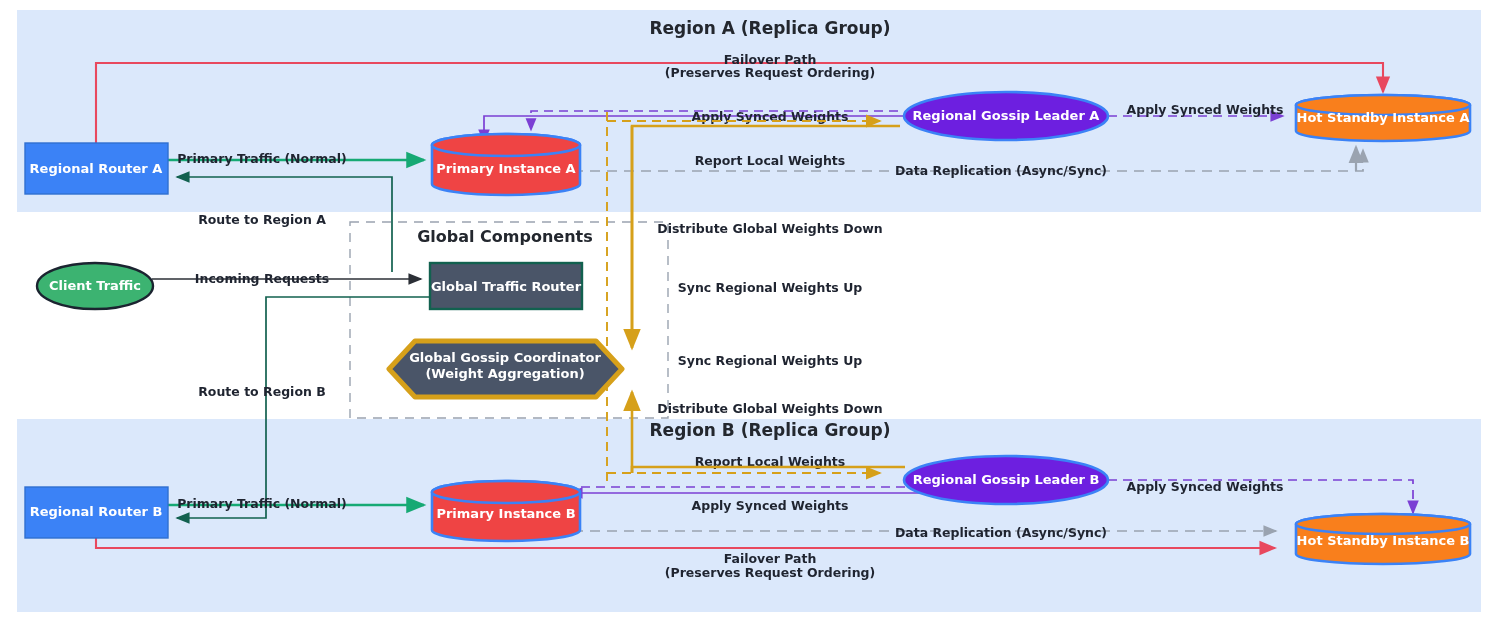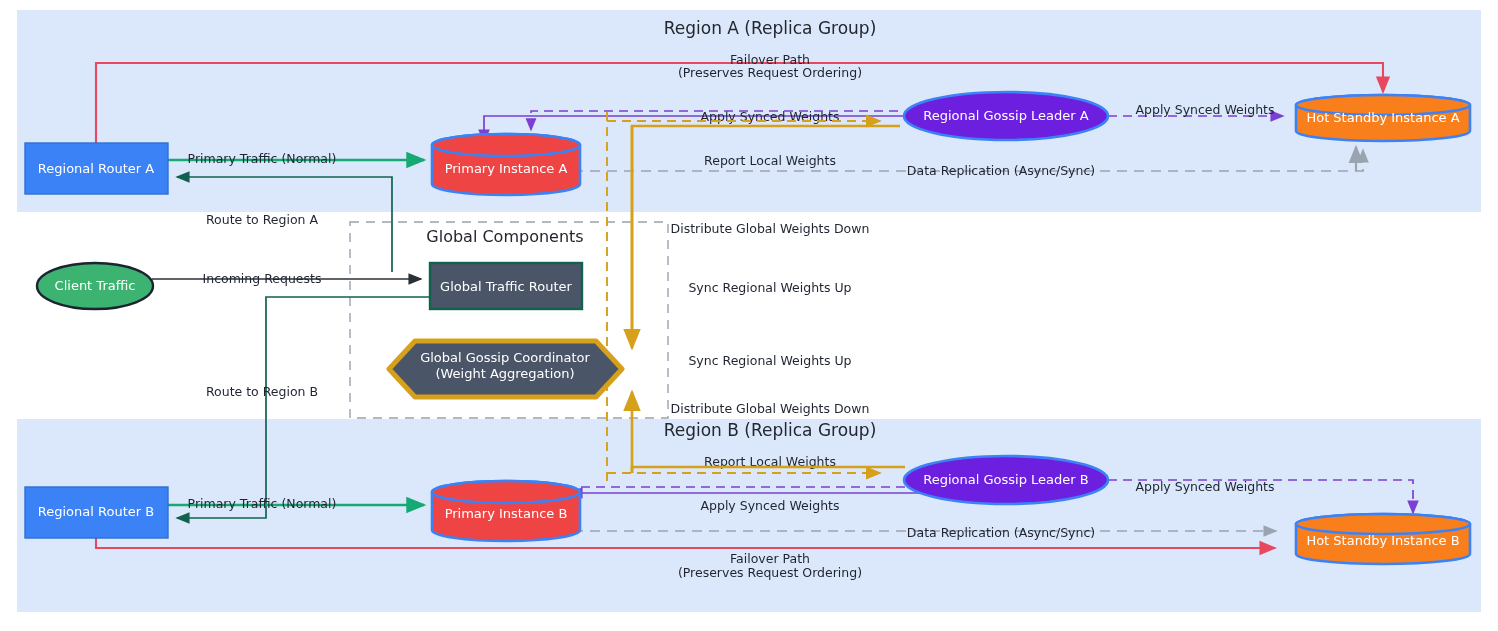--- a/index.html
+++ b/index.html
@@ -1,18 +1,18 @@
 <!DOCTYPE html>
 <html><head>
 <meta charset="utf-8">
 <style>
   html,body{margin:0;padding:0;background:#ffffff;}
   body{width:1498px;height:631px;position:relative;overflow:hidden;
        font-family:"DejaVu Sans","Liberation Sans",sans-serif;}
-  #stage{position:absolute;left:0;top:0;width:1498px;height:631px;}
+  #stage{position:absolute;left:0;top:0;width:1498px;height:631px;font-weight:bold;}
   svg#diagram{position:absolute;left:0;top:0;width:1498px;height:631px;display:block;}
   .node-label{fill:#ffffff;font-size:13px;font-family:"DejaVu Sans","Liberation Sans",sans-serif;
               text-anchor:middle;dominant-baseline:middle;pointer-events:none;}
   .edge-label{fill:#1f2430;font-size:12.5px;font-family:"DejaVu Sans","Liberation Sans",sans-serif;
               text-anchor:middle;dominant-baseline:middle;}
   .group-title{fill:#23272e;font-size:17px;font-family:"DejaVu Sans","Liberation Sans",sans-serif;
                text-anchor:middle;dominant-baseline:middle;}
   .cluster-title{fill:#23272e;font-size:16px;font-family:"DejaVu Sans","Liberation Sans",sans-serif;
                text-anchor:middle;dominant-baseline:middle;}
 </style>

